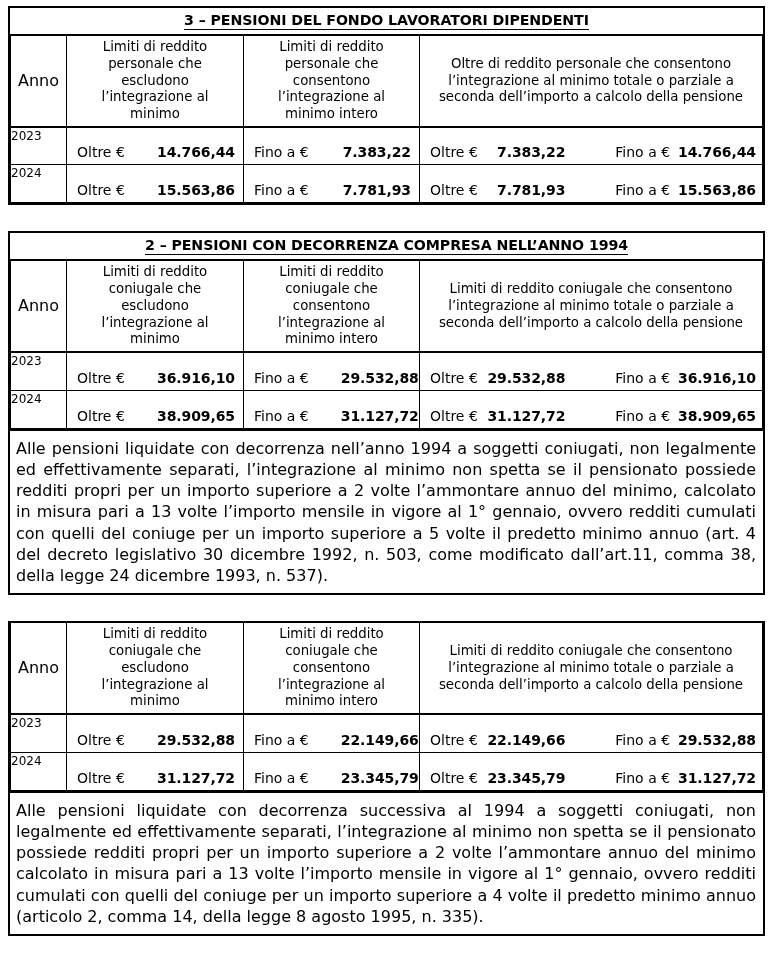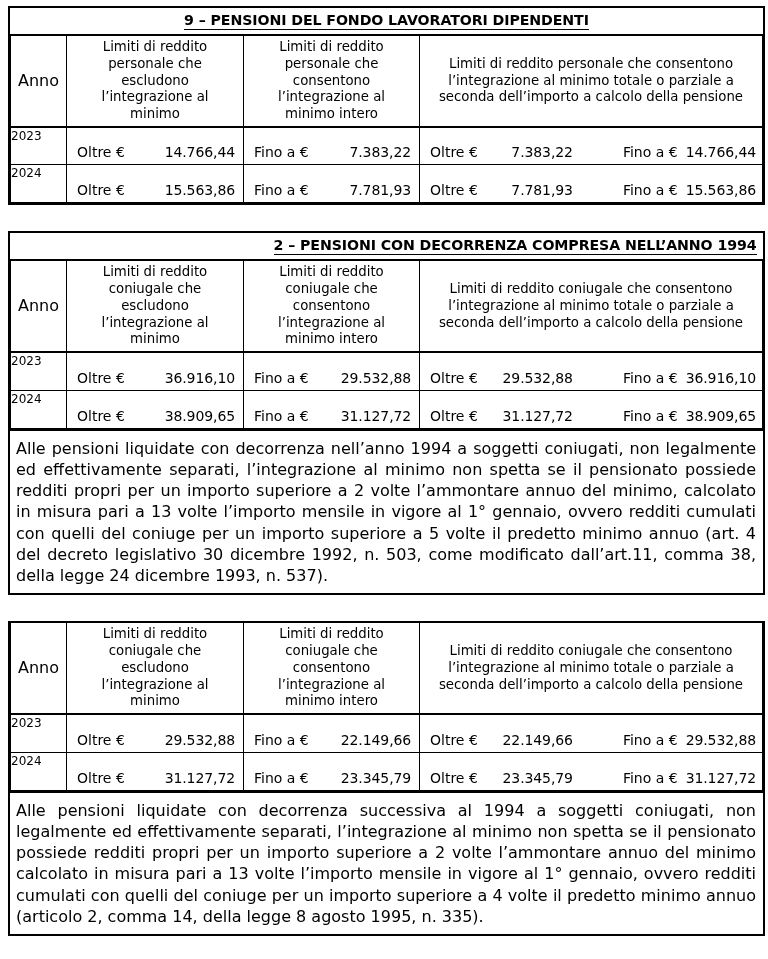--- a/index.html
+++ b/index.html
@@ -54,21 +54,21 @@
     padding: 4px 6px 4px 6px !important;
     height: 24px;
     white-space: nowrap;
   }
   .title-cell .tl {
     display: inline-block;
     border-bottom: 1px solid #000;
     padding-bottom: 1px;
   }
   .title-center { text-align: center; }
-  .title-left   { text-align: right; }
+  .title-left   { text-align: center; }
 
   
   .hd {
     text-align: center;
     vertical-align: middle;
     font-size: 13.3px;
     line-height: 1.26;
     padding: 3px 4px !important;
     border-bottom: 2px solid #000 !important;
     border-top: 0 !important;
@@ -96,21 +96,21 @@
     height: 38px;
     white-space: nowrap;
   }
   .val .pair {
     display: flex;
     align-items: baseline;
     padding: 0 8px 0 10px;
     gap: 32px;
   }
   .val .lbl { flex: 0 0 auto; }
-  .val .num { margin-left: auto; font-weight: 400; letter-spacing: -0.1px; }
+  .val .num { margin-left: auto; font-weight: 700; letter-spacing: -0.1px; }
 
   .val.wide .pair { padding: 0 6px 0 10px; }
   .val.wide .seg {
     display: flex;
     align-items: baseline;
     flex: 1 1 0;
   }
   .val.wide .seg .num { margin-left: auto; padding-right: 4px; }
   .val.wide .seg.second { flex: 0 0 auto; padding-left: 14px; }
   .val.wide .seg.second .num { padding-right: 0; padding-left: 8px; }
@@ -134,39 +134,39 @@
   <div class="block">
     <table class="tbl">
       <colgroup>
         <col class="col-anno">
           <col class="col-b">
           <col class="col-c">
           <col>
       </colgroup>
       <tbody>
         <tr>
-          <td class="title-cell title-center" colspan="4"><span class="tl">9 – PENSIONI DEL FONDO LAVORATORI DIPENDENTI</span></td>
+          <td class="title-cell title-center" colspan="4"><span class="tl">3 – PENSIONI DEL FONDO LAVORATORI DIPENDENTI</span></td>
         </tr>
         <tr>
           <td class="hd hd-anno">Anno</td>
           <td class="hd">
             <span>Limiti di reddito</span><br>
             <span>personale che</span><br>
             <span>escludono</span><br>
             <span>l’integrazione al</span><br>
             <span>minimo</span>
           </td>
           <td class="hd">
             <span>Limiti di reddito</span><br>
             <span>personale che</span><br>
             <span>consentono</span><br>
             <span>l’integrazione al</span><br>
             <span>minimo intero</span>
           </td>
-          <td class="hd">Limiti di reddito personale che consentono l’integrazione al minimo totale o parziale a seconda dell’importo a calcolo della pensione</td>
+          <td class="hd">Oltre di reddito personale che consentono l’integrazione al minimo totale o parziale a seconda dell’importo a calcolo della pensione</td>
         </tr>
         <tr>
           <td class="yr">2023</td>
           <td class="val">
             <div class="pair">
                 <span class="lbl">Oltre €</span>
                 <span class="num">14.766,44</span>
               </div>
           </td>
           <td class="val">

